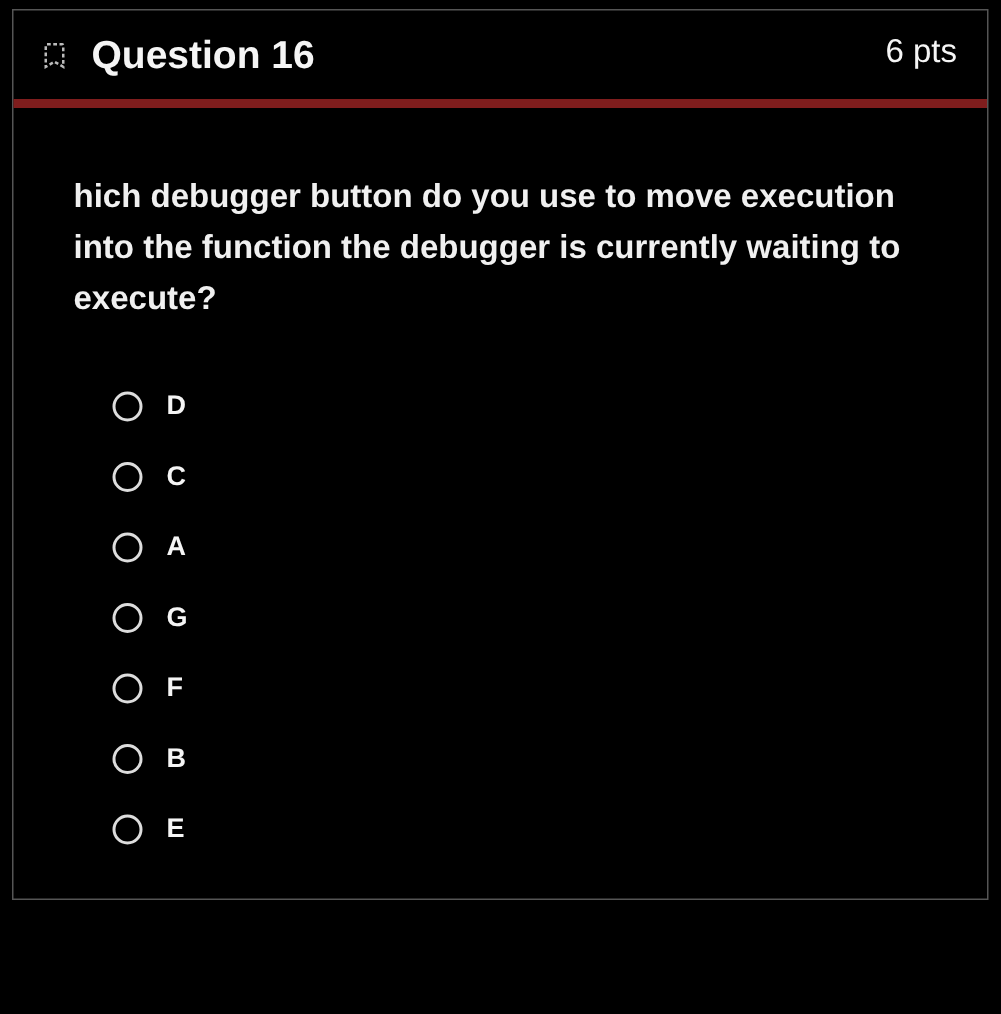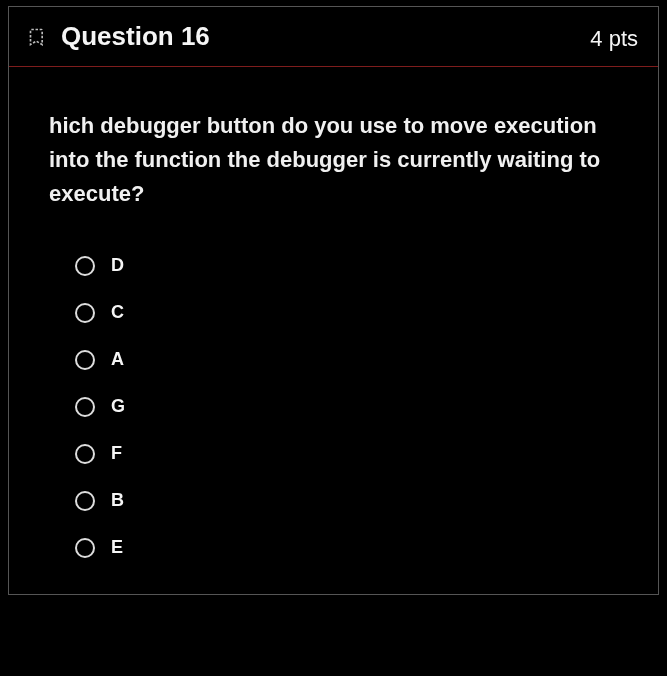--- a/index.html
+++ b/index.html
@@ -11,24 +11,24 @@
     color: #fff;
     overflow: hidden;
   }
   .card {
     border: 1px solid #555;
     margin: 6px 8px 0 8px;
     background: #000;
   }
   .header {
     display: flex;
-    align-items: flex-end;
+    align-items: flex-start;
     justify-content: space-between;
     padding: 14px 20px 14px 18px;
-    border-bottom: 1px solid #7f1d1d;
+    border-bottom: 6px solid #7f1d1d;
   }
   .header-left {
     display: flex;
     align-items: center;
     gap: 12px;
   }
   .icon-box {
     width: 22px;
     height: 22px;
     display: inline-flex;
@@ -87,21 +87,21 @@
 <div class="card">
   <div class="header">
     <div class="header-left">
       <span class="icon-box">
         <svg width="20" height="20" viewBox="0 0 24 24" fill="none" stroke="#bbb" stroke-width="2">
           <path d="M4 3 h12 a1 1 0 0 1 1 1 v17 l-7-4 -7 4 V4 a1 1 0 0 1 1-1 z" stroke-dasharray="3 2"></path>
         </svg>
       </span>
       <span class="qtitle">Question 16</span>
     </div>
-    <span class="points">4 pts</span>
+    <span class="points">6 pts</span>
   </div>
   <div class="body">
     <div class="prompt">hich debugger button do you use to move execution into the function the debugger is currently waiting to execute?</div>
     <div class="options">
       <div class="option">
         <span class="radio"></span>
         <span class="opt-label">D</span>
       </div>
       <div class="option">
         <span class="radio"></span>

